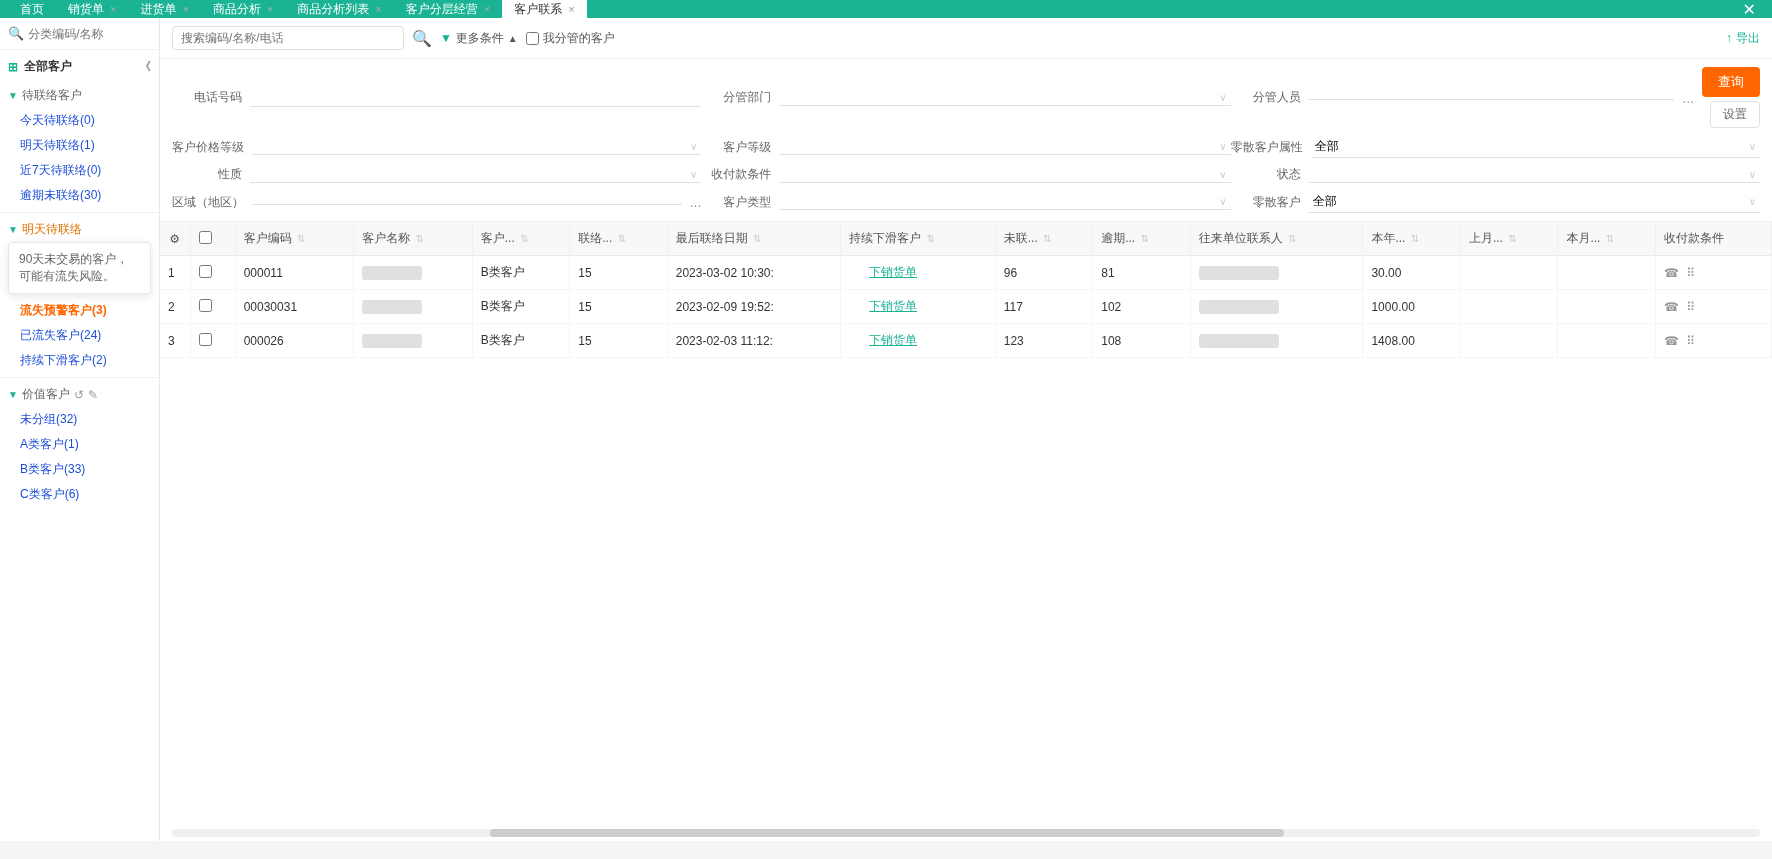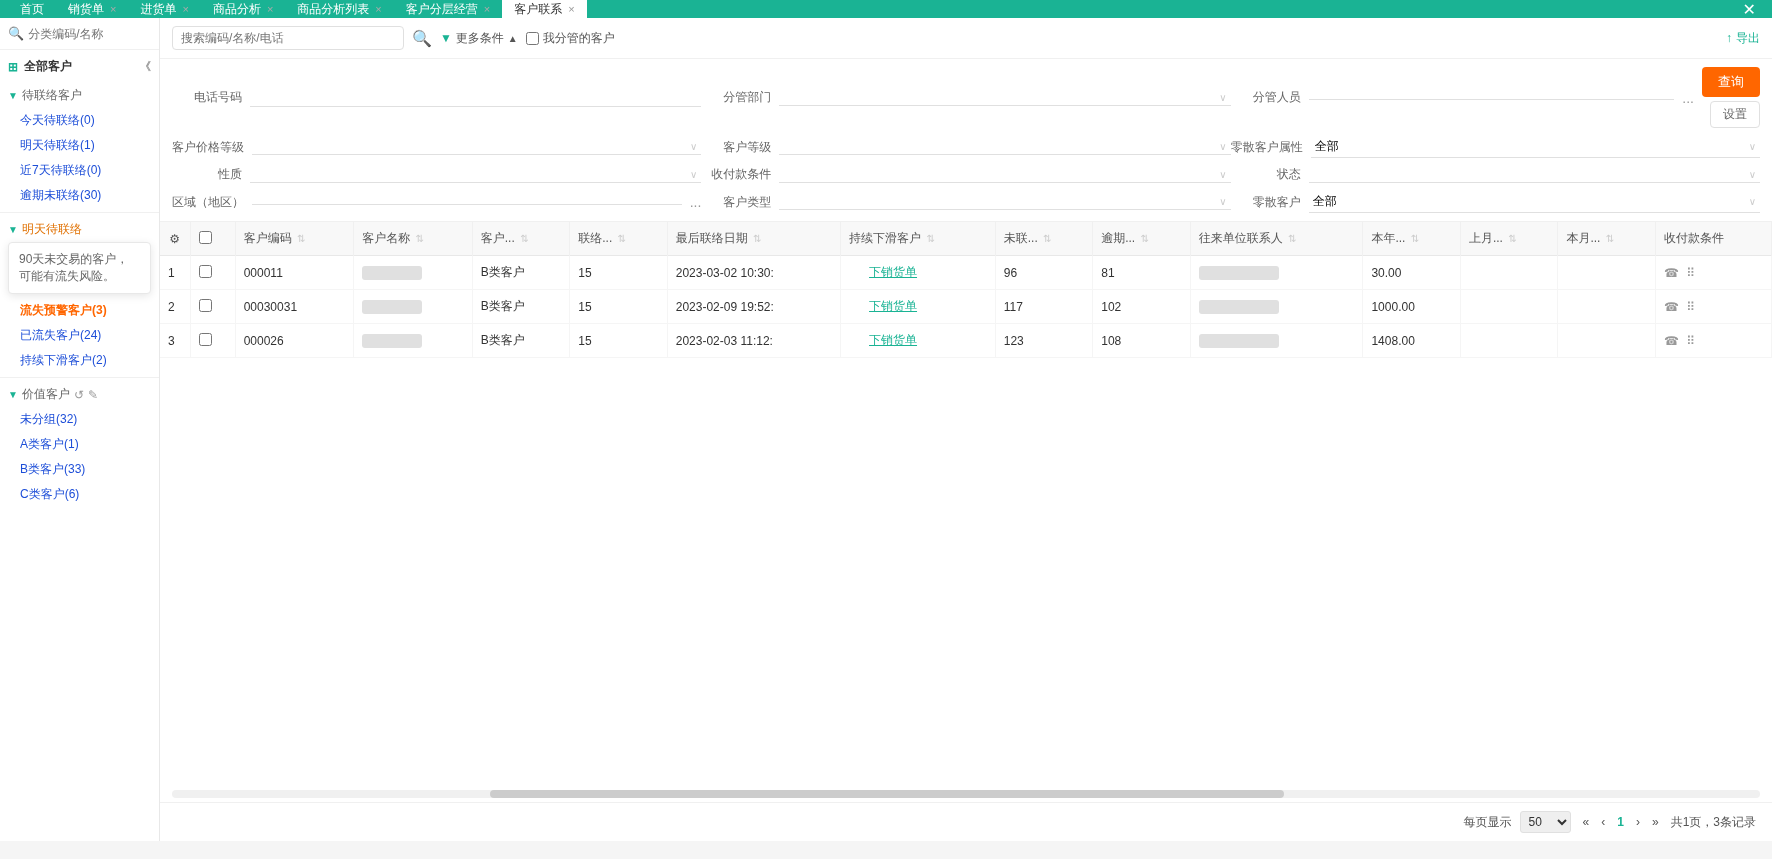--- a/index.html
+++ b/index.html
@@ -696,31 +696,15 @@
       </td>
     </tr>
           </tbody>
       </table>
     </div>
 
     <div class="scrollbar-area">
       <div class="scrollbar-thumb"></div>
     </div>
 
-    <div class="table-footer">
-      <span>每页显示</span>
-      <select class="page-size-select">
-        <option>50</option>
-        <option>100</option>
-        <option>200</option>
-      </select>
-      <div class="page-nav">
-        <span>«</span>
-        <span>‹</span>
-        <span class="current-page">1</span>
-        <span>›</span>
-        <span>»</span>
-      </div>
-      <span>共1页，3条记录</span>
-    </div>
 
   </div>
 </div>
 
 </body></html>

